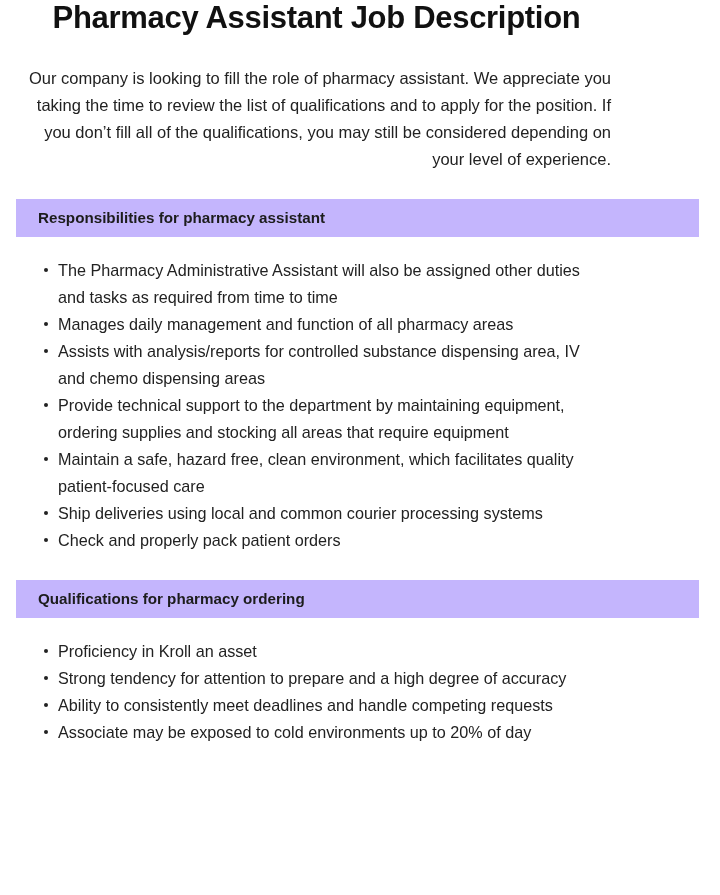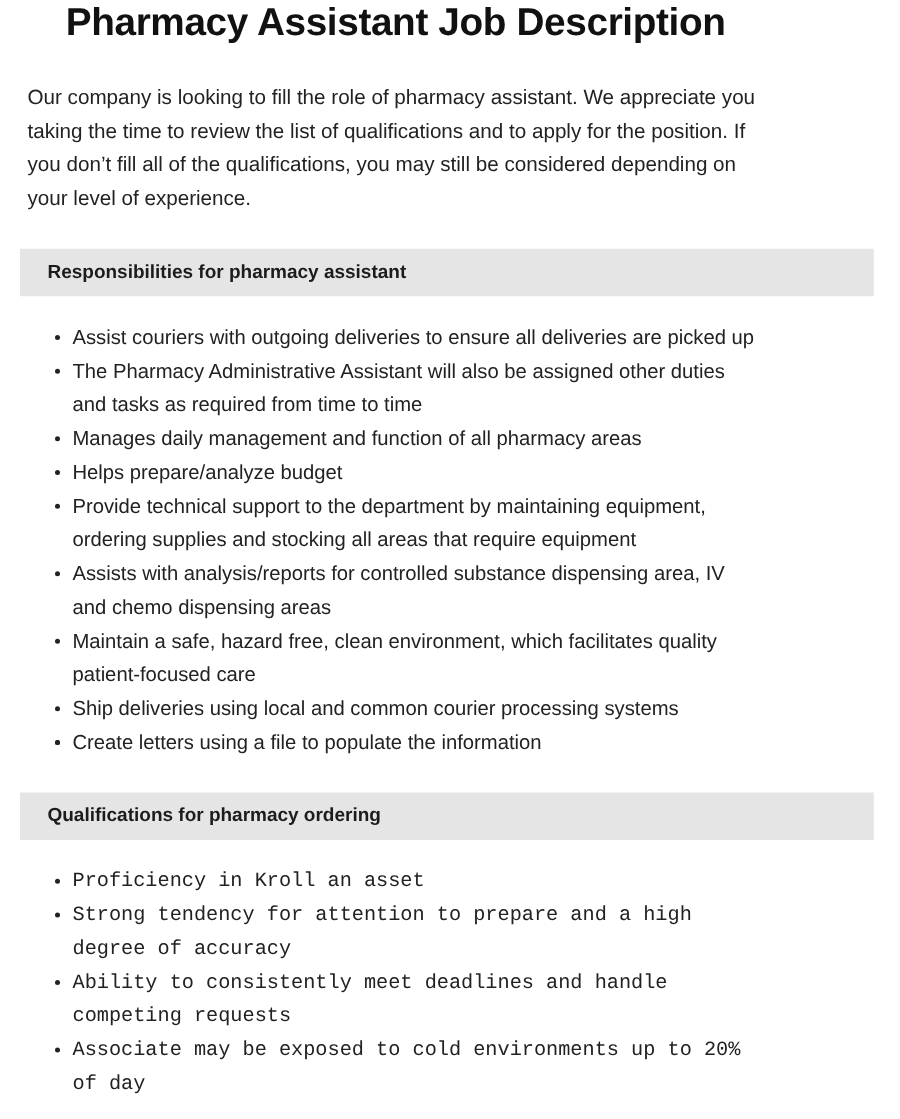--- a/index.html
+++ b/index.html
@@ -34,24 +34,25 @@
     position: relative;
     top: -2px;
   }
 
   .intro {
     margin: 25px 0 0 0;
     font-size: 16.5px;
     line-height: 27px;
     color: #222222;
     max-width: 660px;
+    text-align: right;
   }
 
   .section-band {
-    background: #e5e5e5;
+    background: #c4b5fd;
     margin: 26px -6px 0 -6px;
     padding: 10px 0 10px 22px;
     box-sizing: border-box;
     width: 683px;
   }
 
   .section-band-title {
     font-size: 15.2px;
     line-height: 18px;
     font-weight: 600;
@@ -79,75 +80,63 @@
     left: 22px;
     top: 11px;
     width: 4px;
     height: 4px;
     border-radius: 50%;
     background: #222222;
   }
 
   .qual-list {
     margin-top: 21px;
-    font-family: Liberation Mono, monospace;
   }
 </style>
 </head>
 <body>
 
 <div class="page">
 
   <h1 class="doc-title">Pharmacy Assistant Job Description</h1>
 
   <p class="intro">Our company is looking to fill the role of pharmacy assistant. We appreciate you taking the time to review the list of qualifications and to apply for the position. If you don’t fill all of the qualifications, you may still be considered depending on your level of experience.</p>
 
   <div class="section-band">
     <div class="section-band-title">Responsibilities for pharmacy assistant</div>
   </div>
 
   <ul class="bullets">
     <li>
       <span class="bullet-dot"></span>
-      <span>Assist couriers with outgoing deliveries to ensure all deliveries are picked up</span>
-    </li>
-    <li>
-      <span class="bullet-dot"></span>
       <span>The Pharmacy Administrative Assistant will also be assigned other duties and tasks as required from time to time</span>
     </li>
     <li>
       <span class="bullet-dot"></span>
       <span>Manages daily management and function of all pharmacy areas</span>
     </li>
     <li>
       <span class="bullet-dot"></span>
-      <span>Helps prepare/analyze budget</span>
+      <span>Assists with analysis/reports for controlled substance dispensing area, IV and chemo dispensing areas</span>
     </li>
     <li>
       <span class="bullet-dot"></span>
       <span>Provide technical support to the department by maintaining equipment, ordering supplies and stocking all areas that require equipment</span>
-    </li>
-    <li>
-      <span class="bullet-dot"></span>
-      <span>Assists with analysis/reports for controlled substance dispensing area, IV and chemo dispensing areas</span>
     </li>
     <li>
       <span class="bullet-dot"></span>
       <span>Maintain a safe, hazard free, clean environment, which facilitates quality patient-focused care</span>
     </li>
     <li>
       <span class="bullet-dot"></span>
       <span>Ship deliveries using local and common courier processing systems</span>
     </li>
     <li>
       <span class="bullet-dot"></span>
-    </li>
-    <li>
-      <span class="bullet-dot"></span>
-      <span>Create letters using a file to populate the information</span>
+      <span>Check and properly pack patient orders</span>
     </li>
   </ul>
 
   <div class="section-band">
     <div class="section-band-title">Qualifications for pharmacy ordering</div>
   </div>
 
   <ul class="bullets qual-list">
     <li>
       <span class="bullet-dot"></span>

